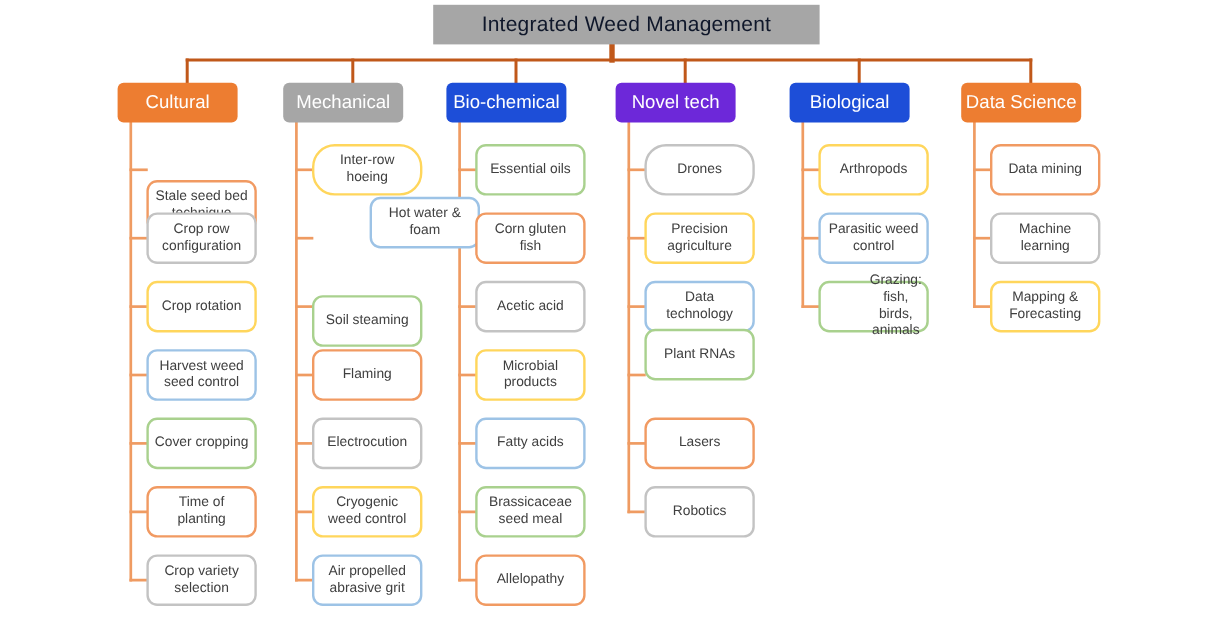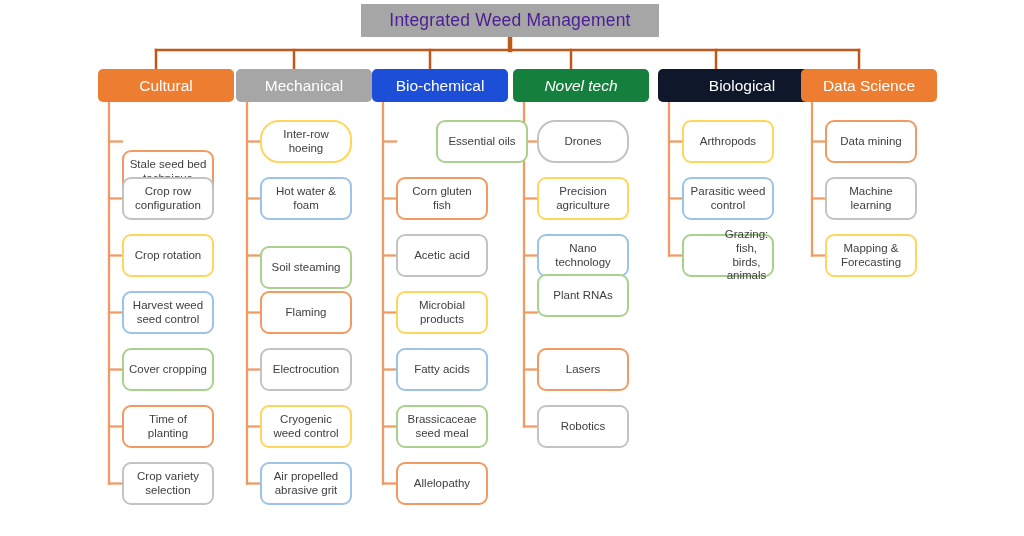--- a/index.html
+++ b/index.html
@@ -2,27 +2,27 @@
 <html><head>
 <meta charset="utf-8">
 <style>
   html,body{margin:0;padding:0;background:#ffffff;}
   #chart{
     position:relative;width:1024px;height:536px;background:#ffffff;overflow:hidden;
     font-family:"Liberation Sans", sans-serif;
   }
   #connectors{position:absolute;left:0;top:0;width:1024px;height:536px;pointer-events:none;z-index:0;}
   .title-box{
-    position:absolute;left:361px;top:4px;width:298px;height:33px;z-index:1;
+    position:absolute;left:361px;top:4px;width:322px;height:33px;z-index:1;
     display:flex;align-items:center;justify-content:center;
-    color:#4c1d95;font-size:17.5px;letter-spacing:.2px;
+    color:#0f172a;font-size:17.5px;letter-spacing:.2px;
   }
   .category{position:absolute;top:0;left:0;width:116px;z-index:1;}
   .cat-header{
-    position:absolute;top:69px;left:0;width:136px;height:33px;
+    position:absolute;top:69px;left:0;width:100px;height:33px;
     border-radius:5px;display:flex;align-items:center;justify-content:center;
     color:#ffffff;font-size:15.5px;
   }
   .child{
     position:absolute;left:24px;width:92px;height:43px;box-sizing:border-box;
     background:#ffffff;border:2px solid #cccccc;border-radius:9px;
     display:flex;align-items:center;justify-content:center;text-align:center;
     font-size:11.5px;line-height:1.18;color:#404040;padding:2px 4px;
   }
 </style>
@@ -103,42 +103,42 @@
         </div>
         <div class="child" style="top: 462px; border-color: rgb(195, 195, 195);">
           <span>Crop variety selection</span>
         </div>
       </div>
       <div class="category" style="left: 236px;">
         <div class="cat-header" style="background: rgb(166, 166, 166);">Mechanical</div>
         <div class="child" style="top: 120px; border-color: rgb(255, 214, 92); border-radius: 19px;">
           <span>Inter-row hoeing</span>
         </div>
-        <div class="child" style="top: 177px; border-color: rgb(157, 195, 230);">
+        <div class="child" style="top: 164px; border-color: rgb(157, 195, 230); margin-left: 48px;">
           <span>Hot water &amp; foam</span>
         </div>
         <div class="child" style="top: 246px; border-color: rgb(169, 209, 142); text-align: right;">
           <span>Soil steaming</span>
         </div>
         <div class="child" style="top: 291px; border-color: rgb(241, 154, 98);">
           <span>Flaming</span>
         </div>
         <div class="child" style="top: 348px; border-color: rgb(195, 195, 195);">
           <span>Electrocution</span>
         </div>
         <div class="child" style="top: 405px; border-color: rgb(255, 214, 92);">
           <span>Cryogenic weed control</span>
         </div>
         <div class="child" style="top: 462px; border-color: rgb(157, 195, 230);">
           <span>Air propelled abrasive grit</span>
         </div>
       </div>
       <div class="category" style="left: 372px;">
         <div class="cat-header" style="background: #1d4ed8;">Bio-chemical</div>
-        <div class="child" style="top: 120px; border-color: rgb(169, 209, 142); margin-left: 40px;">
+        <div class="child" style="top: 120px; border-color: rgb(169, 209, 142);">
           <span>Essential oils</span>
         </div>
         <div class="child" style="top: 177px; border-color: rgb(241, 154, 98);">
           <span>Corn gluten fish</span>
         </div>
         <div class="child" style="top: 234px; border-color: rgb(195, 195, 195);">
           <span>Acetic acid</span>
         </div>
         <div class="child" style="top: 291px; border-color: rgb(255, 214, 92);">
           <span>Microbial products</span>
@@ -147,42 +147,42 @@
           <span>Fatty acids</span>
         </div>
         <div class="child" style="top: 405px; border-color: rgb(169, 209, 142);">
           <span>Brassicaceae seed meal</span>
         </div>
         <div class="child" style="top: 462px; border-color: rgb(241, 154, 98);">
           <span>Allelopathy</span>
         </div>
       </div>
       <div class="category" style="left: 513px;">
-        <div class="cat-header" style="background: #15803d; font-style: italic;">Novel tech</div>
+        <div class="cat-header" style="background: #6d28d9;">Novel tech</div>
         <div class="child" style="top: 120px; border-color: rgb(195, 195, 195); border-radius: 18px;">
           <span>Drones</span>
         </div>
         <div class="child" style="top: 177px; border-color: rgb(255, 214, 92);">
           <span>Precision agriculture</span>
         </div>
         <div class="child" style="top: 234px; border-color: rgb(157, 195, 230);">
-          <span>Nano technology</span>
+          <span>Data technology</span>
         </div>
         <div class="child" style="top: 274px; border-color: rgb(169, 209, 142);">
           <span>Plant RNAs</span>
         </div>
         <div class="child" style="top: 348px; border-color: rgb(241, 154, 98);">
           <span>Lasers</span>
         </div>
         <div class="child" style="top: 405px; border-color: rgb(195, 195, 195);">
           <span>Robotics</span>
         </div>
       </div>
       <div class="category" style="left: 658px;">
-        <div class="cat-header" style="background: #0f172a; padding-left: 16px;">Biological</div>
+        <div class="cat-header" style="background: #1d4ed8;">Biological</div>
         <div class="child" style="top: 120px; border-color: rgb(255, 214, 92);">
           <span>Arthropods</span>
         </div>
         <div class="child" style="top: 177px; border-color: rgb(157, 195, 230);">
           <span>Parasitic weed control</span>
         </div>
         <div class="child" style="top: 234px; border-color: rgb(169, 209, 142); padding-left: 41px;">
           <span>Grazing: fish, birds, animals</span>
         </div>
       </div>

